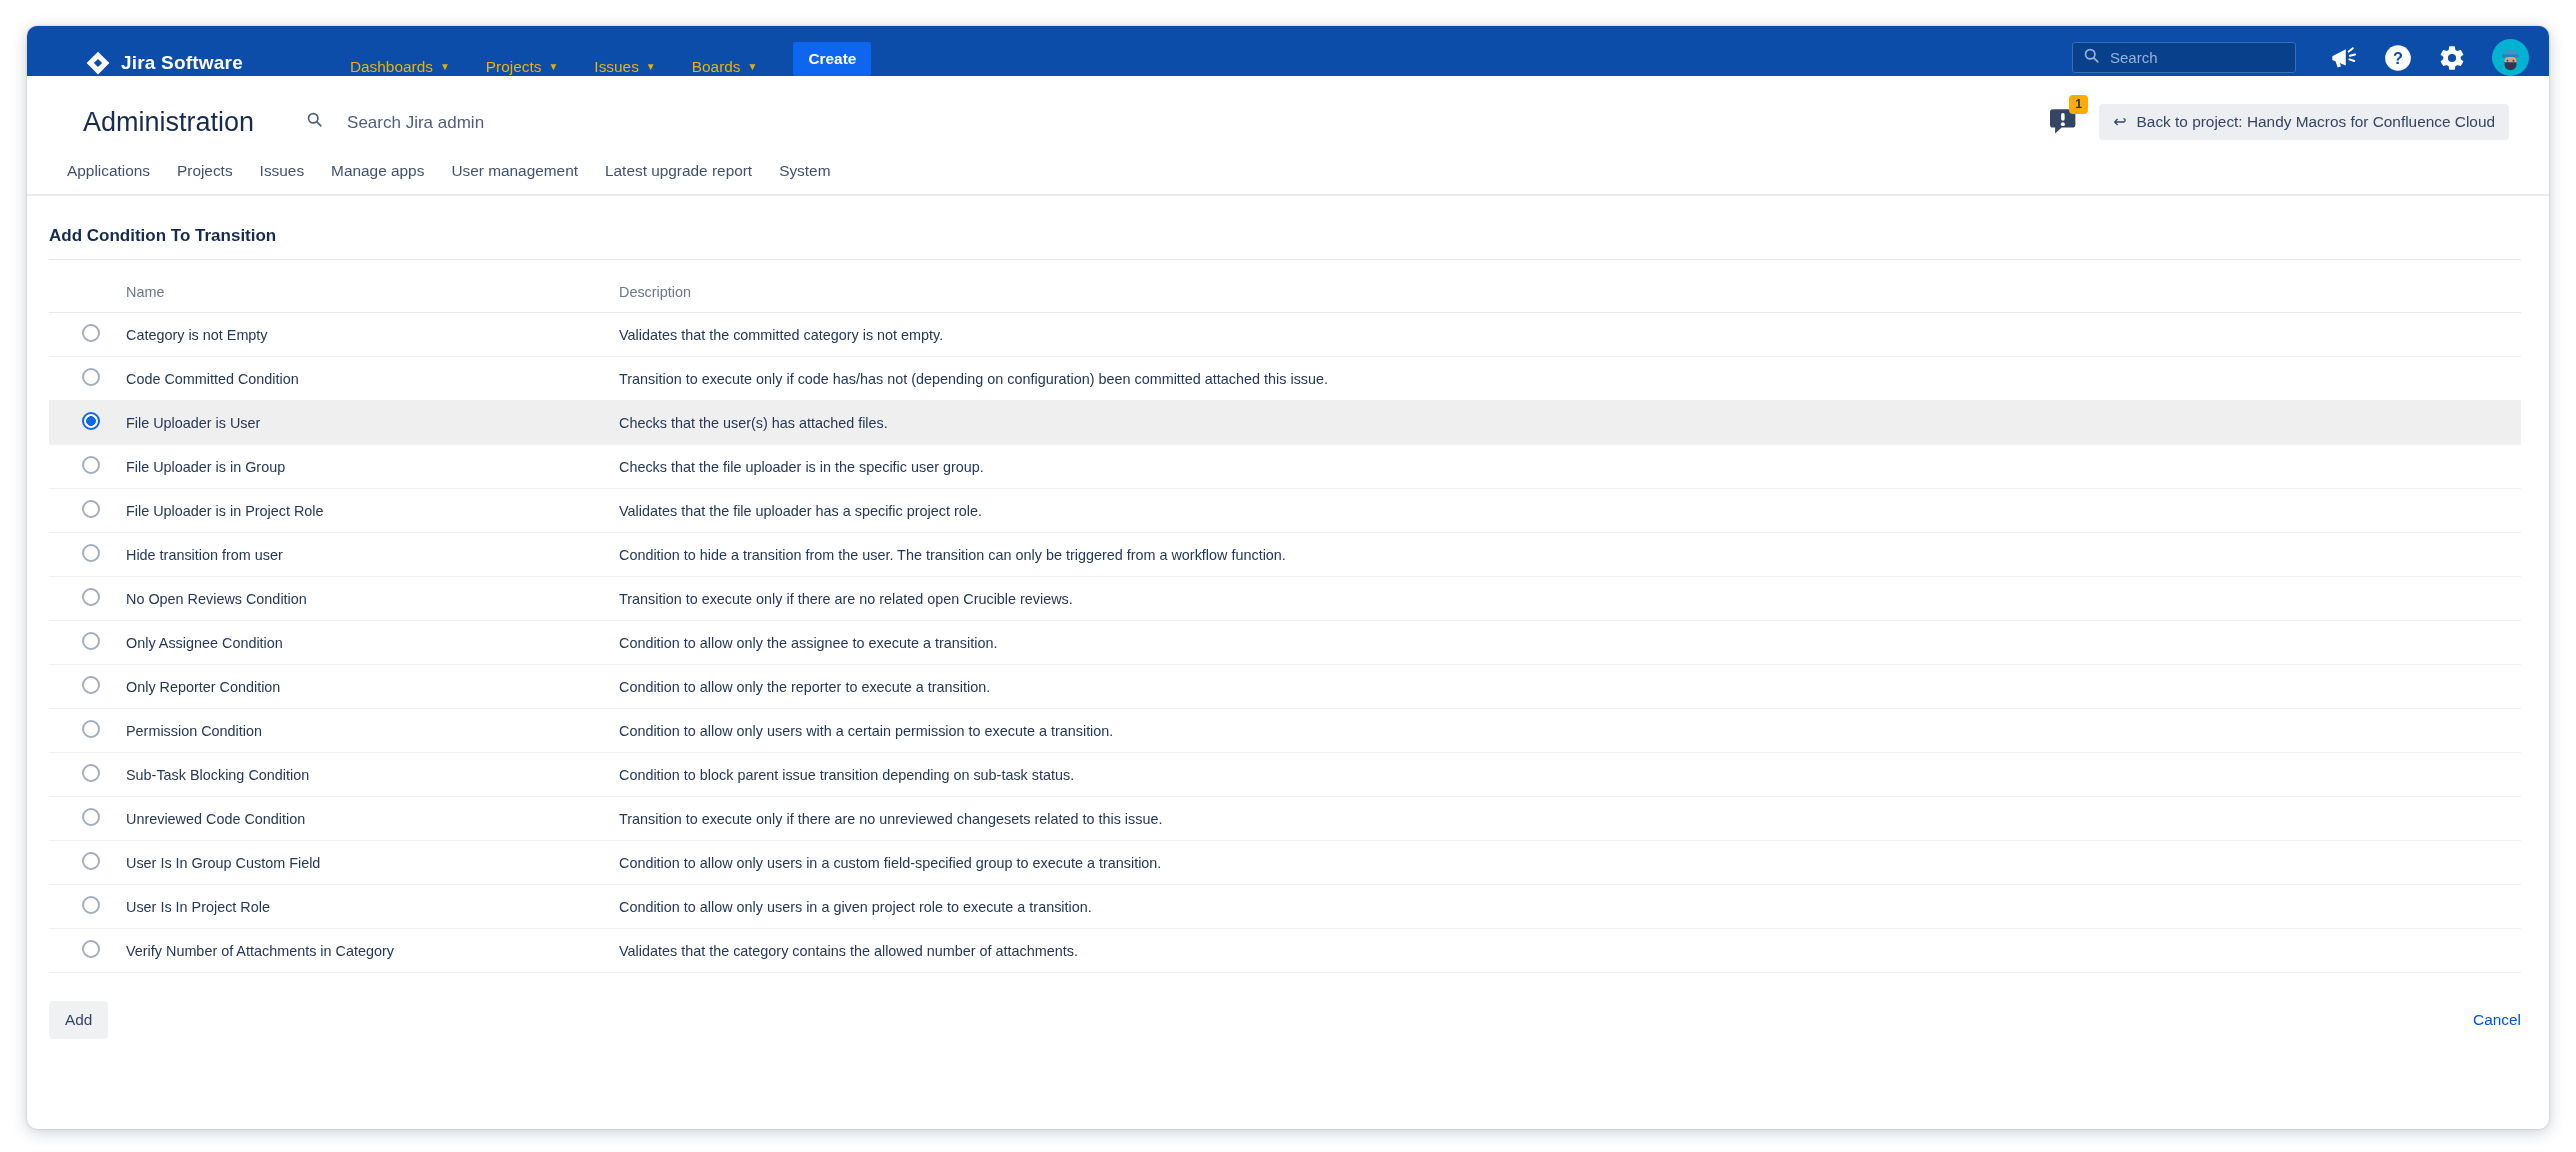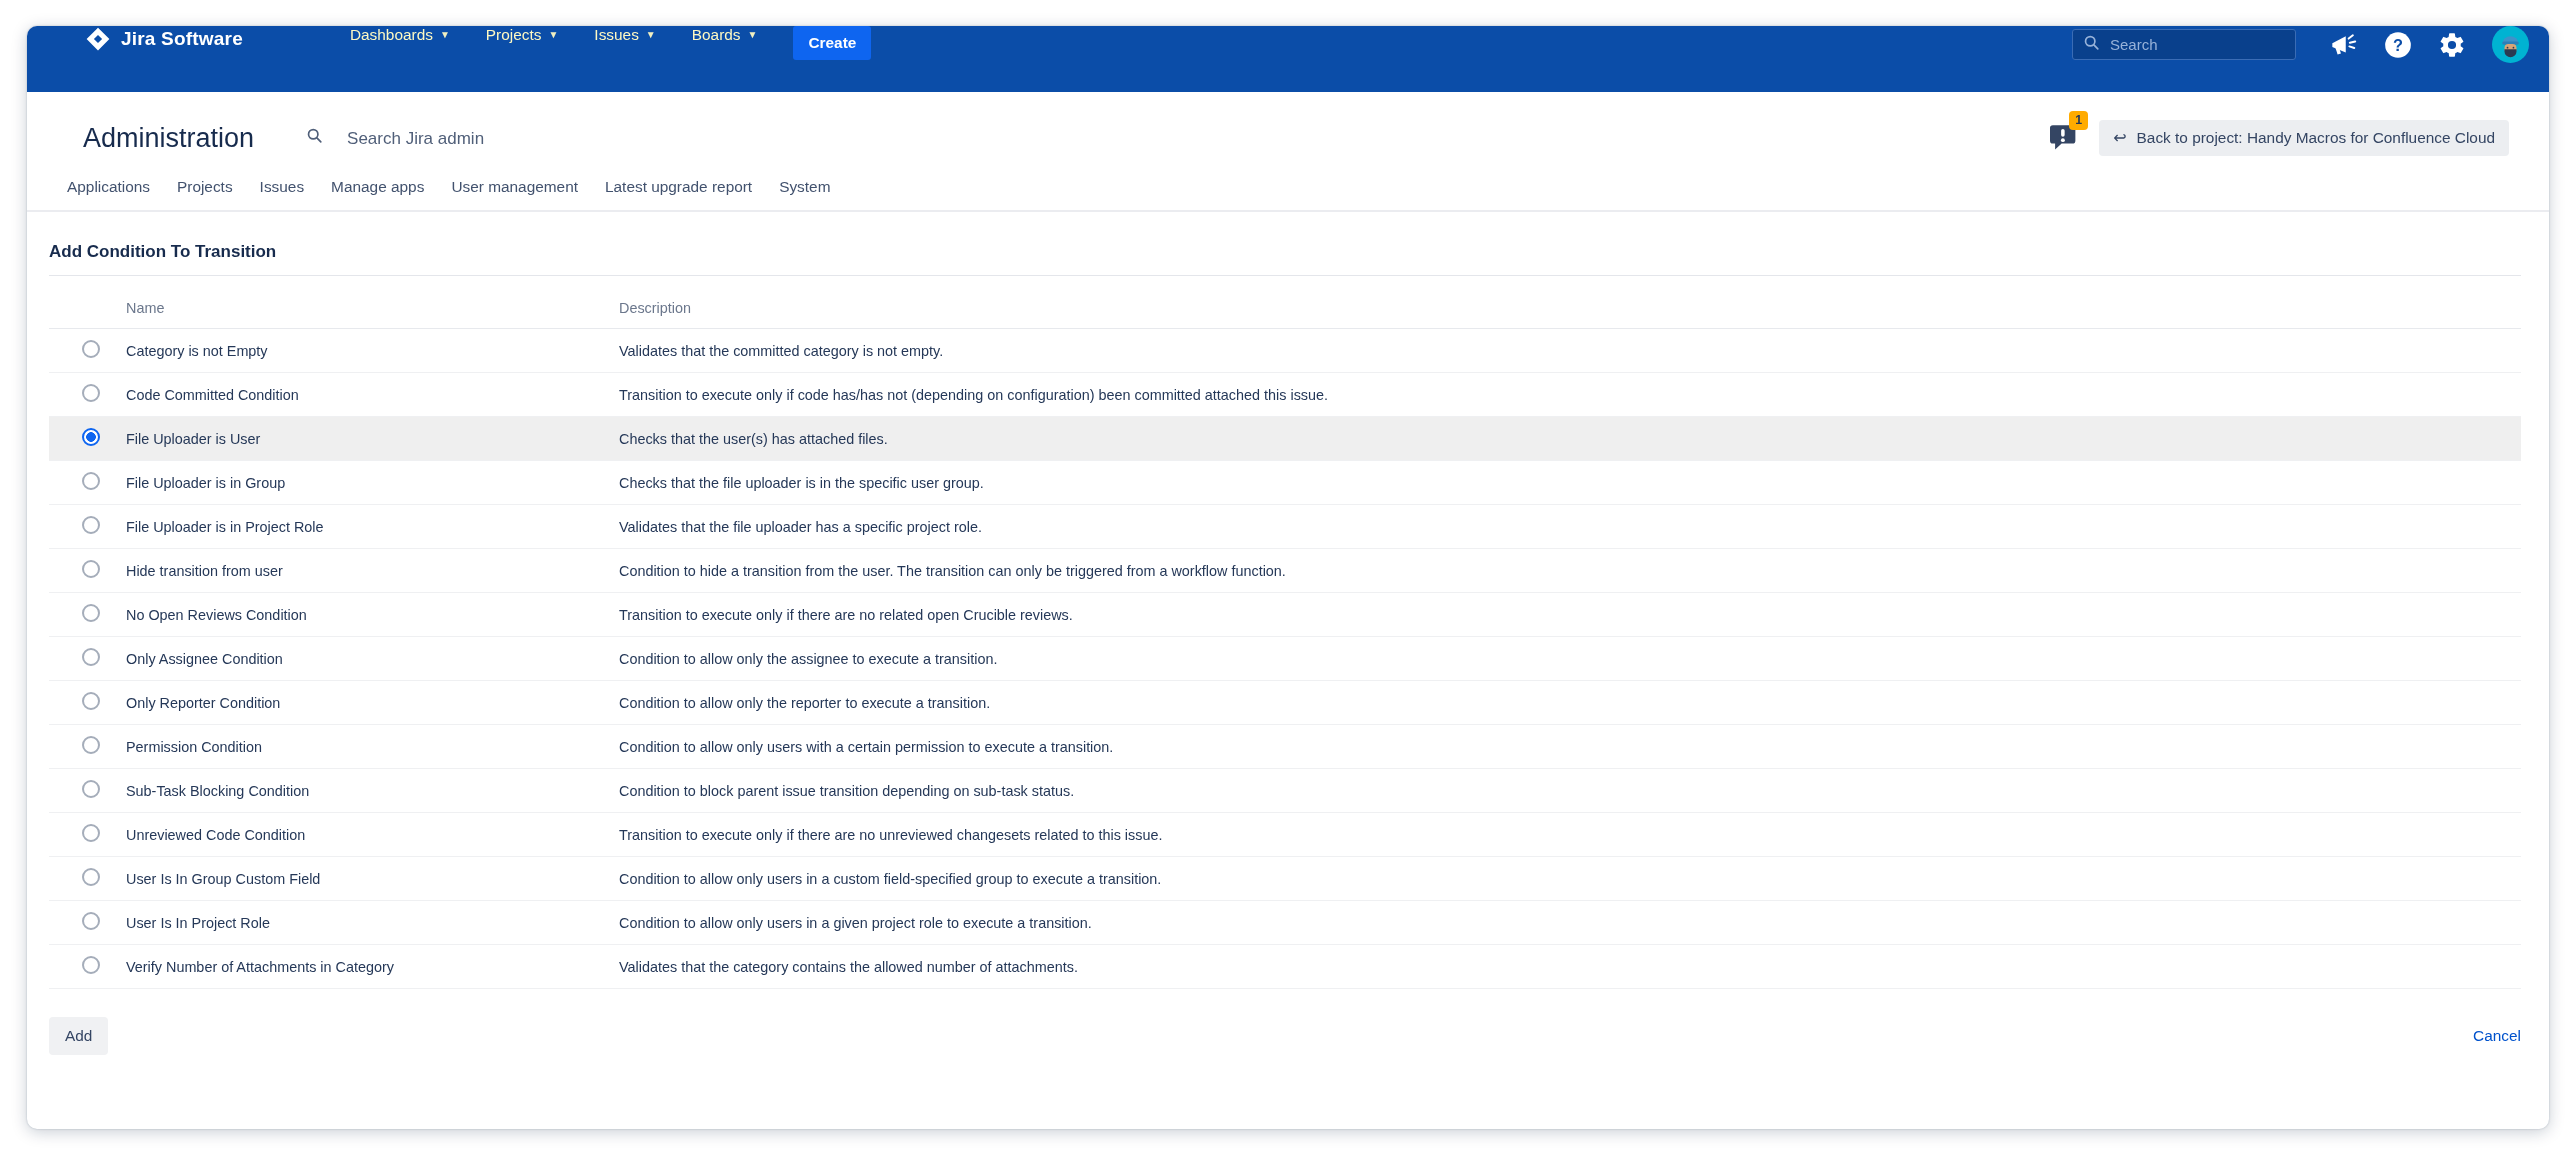--- a/index.html
+++ b/index.html
@@ -8,27 +8,27 @@
     width:2576px; height:1153px; background:#ffffff; overflow:hidden;
     font-family:"Liberation Sans", sans-serif;
   }
   .frame {
     position:absolute; left:27px; top:26px; width:2522px; height:1103px;
     background:#fff; border-radius:10px; overflow:hidden;
     box-shadow:0 0 2px rgba(9,30,66,.25), 0 3px 16px rgba(9,30,66,.22);
   }
 
   
-  .topbar { height:66px; background:#0B4DA8; display:flex; align-items:flex-start;
+  .topbar { height:50px; background:#0B4DA8; display:flex; align-items:flex-end;
             padding:0 20px 0 58px; color:#fff; }
   .brand { display:flex; align-items:center; gap:10px; font-size:19px; font-weight:bold;
            letter-spacing:0.2px; cursor:pointer; }
   .brand svg { display:block; }
   .topnav { display:flex; align-items:center; gap:36px; margin-left:107px; font-size:15.4px; }
-  .menu-item { display:flex; align-items:center; gap:7px; color:#fef9c3; cursor:pointer; white-space:nowrap; }
+  .menu-item { display:flex; align-items:center; gap:7px; color:#eab308; cursor:pointer; white-space:nowrap; }
   .chev { font-size:10px; line-height:1; opacity:.95; }
   .create-btn { margin-left:36px; background:#0E65F0; color:#fff; border:none; border-radius:3px;
                 font-size:15.4px; font-weight:bold; padding:8px 15px; cursor:pointer; font-family:inherit; }
   .topbar-right { margin-left:auto; display:flex; align-items:center; gap:26px; }
   .searchbox { display:flex; align-items:center; gap:8px; width:224px; height:31px;
                background:#09408C; border:1px solid #3A6CB5; border-radius:3px;
                padding:0 10px; margin-right:8px; }
   .searchbox svg { flex:none; }
   .searchbox input { background:transparent; border:none; outline:none; color:#CFE0F5;
                      font-size:15px; width:100%; font-family:inherit; }

